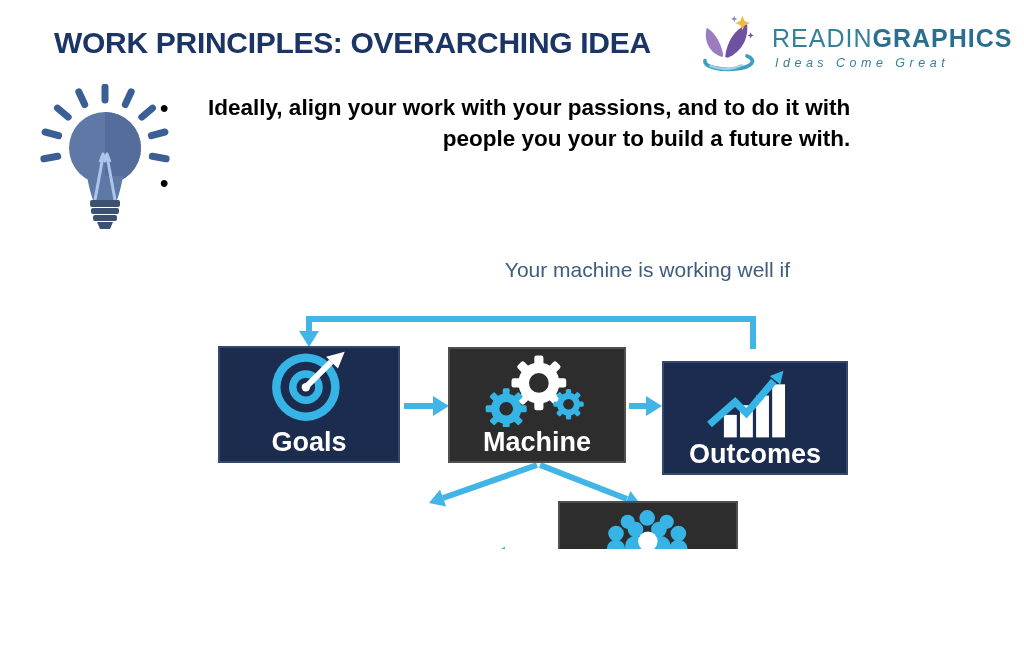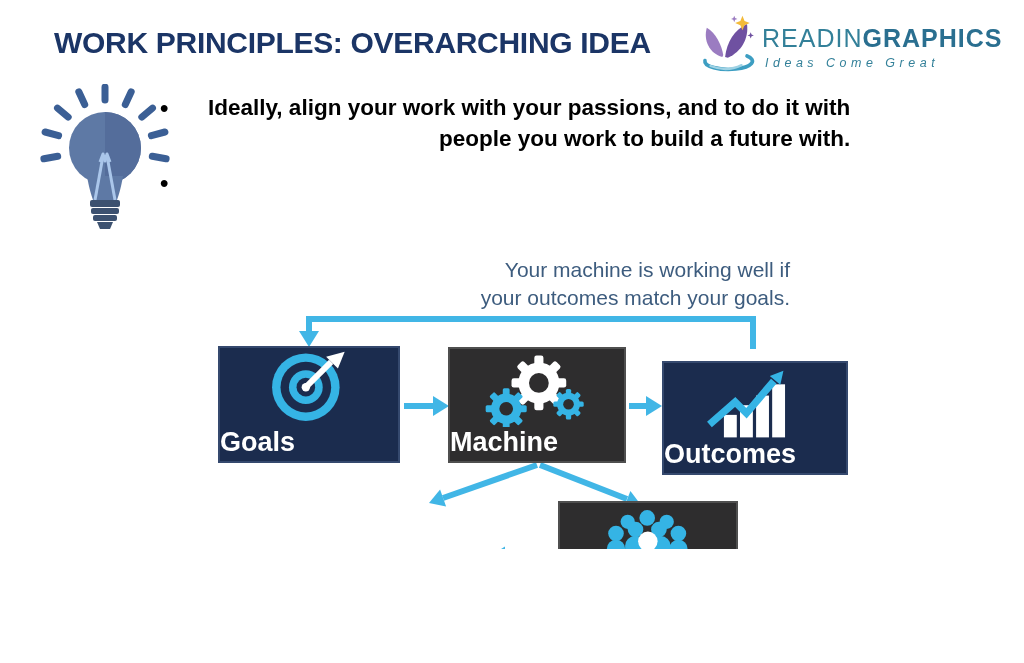--- a/index.html
+++ b/index.html
@@ -3,21 +3,21 @@
 <meta charset="utf-8">
 <style>
   html,body{margin:0;padding:0;background:#fff;}
   .slide{position:relative;width:1024px;height:549px;background:#ffffff;overflow:hidden;
          font-family:"Liberation Sans",sans-serif;text-decoration:underline;}
 
   
   .title{position:absolute;left:54px;top:26px;font-size:30px;font-weight:800;
          letter-spacing:-0.3px;color:var(--title-col);white-space:nowrap;}
   .logo{position:absolute;left:694px;top:14px;display:flex;align-items:flex-start;}
-  .logo-text{margin-left:4px;padding-top:10px;}
+  .logo-text{margin-left:14px;padding-top:10px;}
   .logo-name{font-size:25px;letter-spacing:1px;color:var(--teal);white-space:nowrap;}
   .logo-name b{color:var(--teal-bold);}
   .logo-tag{font-size:12.5px;font-style:italic;letter-spacing:4.5px;color:var(--teal);
             margin-top:3px;padding-left:3px;white-space:nowrap;}
 
   
   .bulb{position:absolute;left:30px;top:84px;}
   .bullets{position:absolute;left:160px;top:92px;width:856px;}
   .bullet{display:flex;margin-bottom:13px;}
   .bullet .dot{width:48px;font-size:24px;font-weight:700;color:#000;line-height:31px;}
@@ -25,21 +25,21 @@
   .bullet .txt span{display:block;text-align:right;}
 
   
   .caption{position:absolute;left:290px;top:256px;width:500px;text-align:right;
            font-size:21px;color:var(--caption-col);line-height:1.35;}
   .caption span{display:block;}
   .connectors{position:absolute;left:0;top:0;pointer-events:none;}
   .conn{stroke:var(--accent);stroke-width:6;fill:none;}
   .head{fill:var(--accent);stroke:none;}
 
-  .node{position:absolute;display:flex;flex-direction:column;
+  .node{position:absolute;display:flex;flex-direction:column;align-items:center;
         justify-content:flex-end;padding-bottom:5px;box-sizing:border-box;}
   .node .label{color:#fff;font-weight:700;font-size:27px;line-height:28px;}
   .node.navy{background:var(--navy);border:2px solid #35496e;}
   .node.charcoal{background:var(--charcoal);border:2px solid #4f4f4f;}
   .node .icon{flex:1;display:flex;align-items:center;justify-content:center;}
 
   .cyan{fill:var(--icon-cyan);}
   .navy-fill{fill:var(--navy);}
   .hole{fill:var(--charcoal);}
   .gear-white rect,.gear-white circle{fill:#fff;}
@@ -98,31 +98,30 @@
         <path d="M67,138 h16 l-3,7 h-10 z"></path>
       </g>
     </svg>
   </div>
 
   <div class="bullets">
     <div class="bullet">
       <div class="dot">•</div>
       <div class="txt">
         <span>Ideally, align your work with your passions, and to do it with</span>
-        <span>people you work to build a future with.</span>
+        <span>people you your to build a future with.</span>
       </div>
     </div>
     <div class="bullet">
       <div class="dot">•</div>
     </div>
   </div>
 
   <div class="caption">
     <span>Your machine is working well if</span>
-    <span>your outcomes match your goals.</span>
   </div>
 
   <svg class="connectors" width="1024" height="663" viewBox="0 0 1024 663">
     <polyline class="conn" points="753,349 753,319 309,319 309,334"></polyline>
     <polygon class="head" points="309,347 299,331 319,331"></polygon>
     <line class="conn" x1="404" y1="406" x2="434" y2="406"></line>
     <polygon class="head" points="449,406 433,396 433,416"></polygon>
     <line class="conn" x1="629" y1="406" x2="648" y2="406"></line>
     <polygon class="head" points="662,406 646,396 646,416"></polygon>
     <line class="conn" x1="537" y1="465" x2="443" y2="498"></line>

